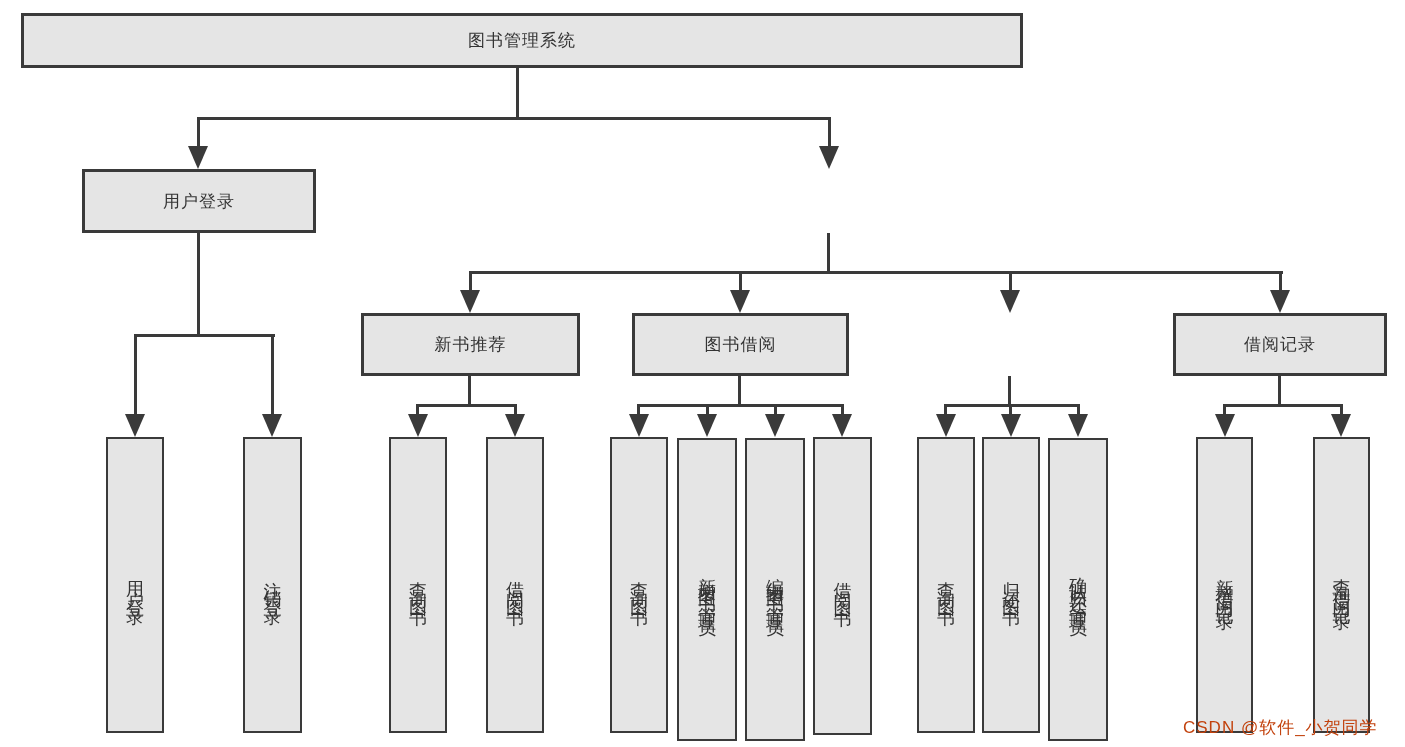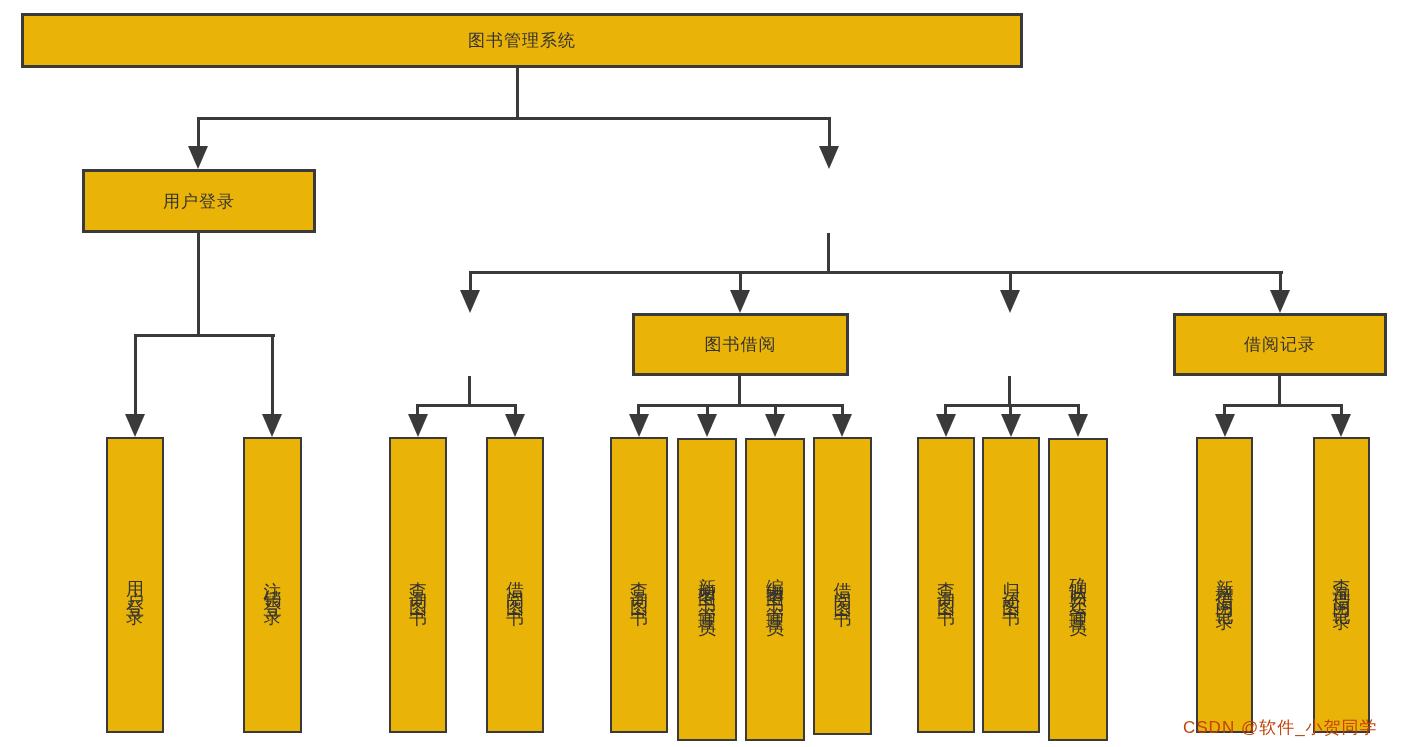--- a/index.html
+++ b/index.html
@@ -7,21 +7,21 @@
     position:relative;
     width:1405px;height:747px;
     background:#ffffff;
     font-family:"Liberation Sans", sans-serif;
     color:#333333;
     overflow:hidden;
   }
   
   .box{
     position:absolute;
-    background:#eab308;
+    background:#e5e5e5;
     border:3px solid #3a3a3a;
     box-sizing:border-box;
     display:flex;align-items:center;justify-content:center;
   }
   .box.thin{border-width:2px;}
   .hlabel{
     font-size:17px;
     color:#333333;
     letter-spacing:1px;
     white-space:nowrap;
@@ -88,20 +88,23 @@
   <div class="ln" style="left:469px;top:271px;width:814px;height:3px;"></div>
   <div class="ln" style="left:469px;top:271px;width:3px;height:21px;"></div>
   <div class="arr" style="left:460px;top:290px;"></div>
   <div class="ln" style="left:739px;top:271px;width:3px;height:21px;"></div>
   <div class="arr" style="left:730px;top:290px;"></div>
   <div class="ln" style="left:1009px;top:271px;width:3px;height:21px;"></div>
   <div class="arr" style="left:1000px;top:290px;"></div>
   <div class="ln" style="left:1279px;top:271px;width:3px;height:21px;"></div>
   <div class="arr" style="left:1270px;top:290px;"></div>
 
+  <div class="box" style="left:361px;top:313px;width:219px;height:63px;">
+    <span class="hlabel">新书推荐</span>
+  </div>
   <div class="box" style="left:632px;top:313px;width:217px;height:63px;">
     <span class="hlabel">图书借阅</span>
   </div>
   <div class="box" style="left:1173px;top:313px;width:214px;height:63px;">
     <span class="hlabel">借阅记录</span>
   </div>
 
   <div class="ln" style="left:468px;top:376px;width:3px;height:30px;"></div>
   <div class="ln" style="left:416px;top:404px;width:101px;height:3px;"></div>
   <div class="ln" style="left:416px;top:404px;width:3px;height:12px;"></div>

